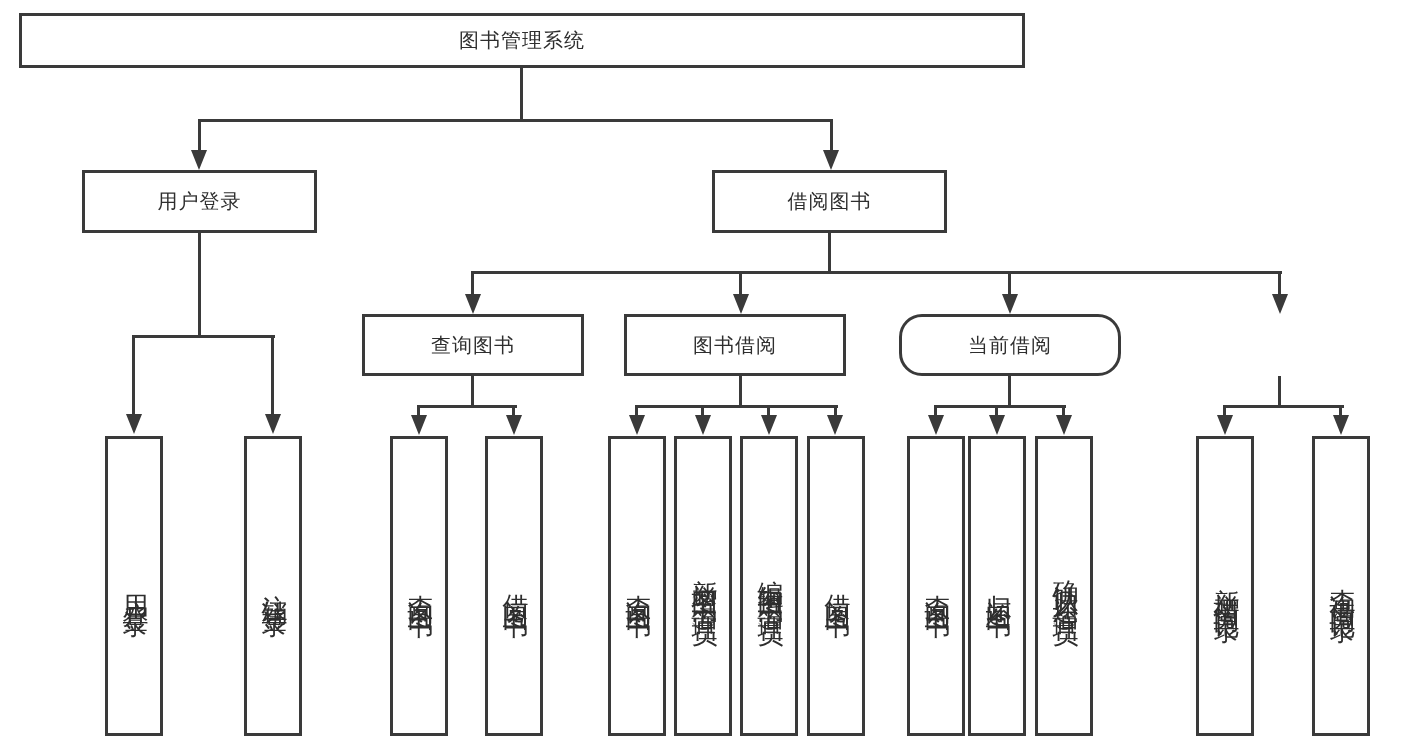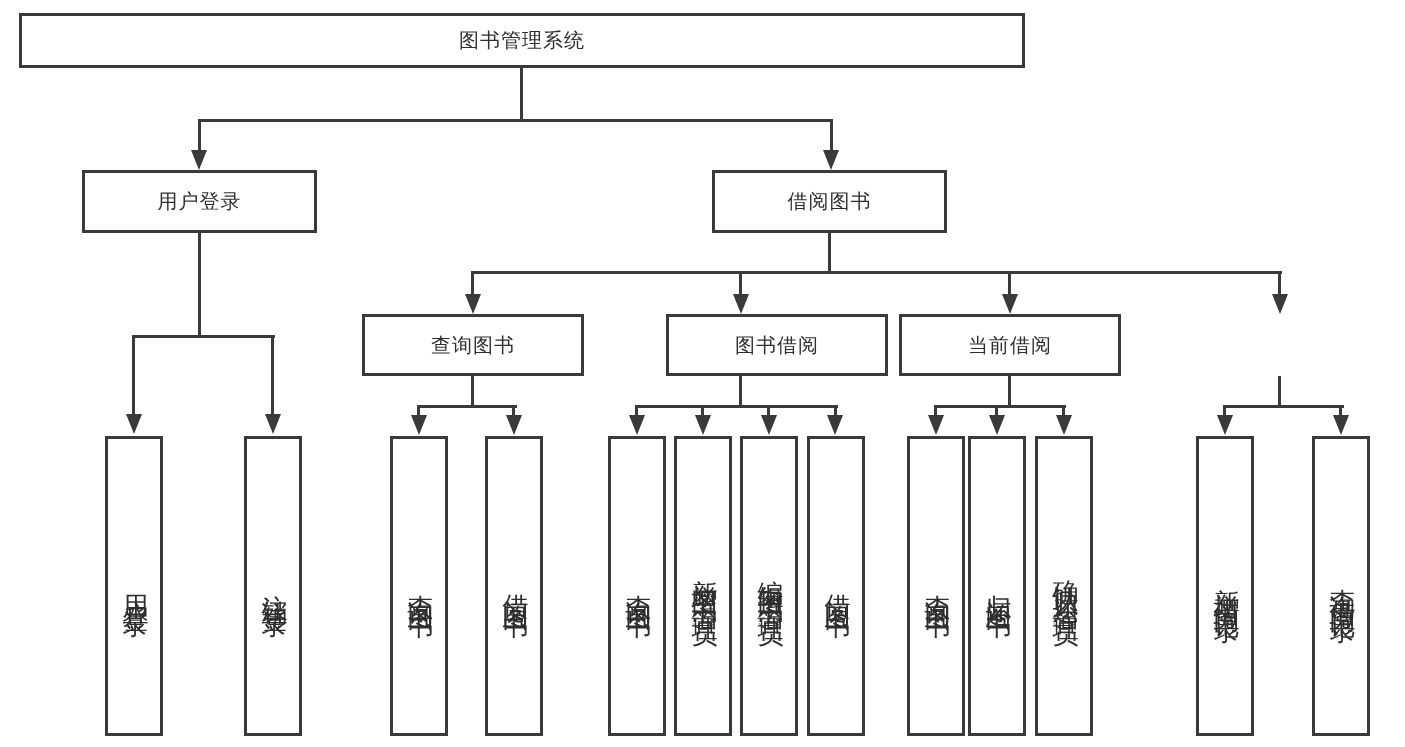--- a/index.html
+++ b/index.html
@@ -82,22 +82,22 @@
   <div class="line" style="left:471px; top:271px; width:3px; height:25px;"></div>
   <div class="arrow" style="left:465px; top:294px;"></div>
   <div class="line" style="left:739px; top:271px; width:3px; height:25px;"></div>
   <div class="arrow" style="left:733px; top:294px;"></div>
   <div class="line" style="left:1008px; top:271px; width:3px; height:25px;"></div>
   <div class="arrow" style="left:1002px; top:294px;"></div>
   <div class="line" style="left:1278px; top:271px; width:3px; height:25px;"></div>
   <div class="arrow" style="left:1272px; top:294px;"></div>
 
   <div class="hbox" style="left:362px; top:314px; width:222px; height:62px;">查询图书</div>
-  <div class="hbox" style="left:666px; top:314px; width:222px; height:62px;">图书借阅</div>
-  <div class="hbox" style="left:899px; top:314px; width:222px; height:62px;">当前借阅</div>
+  <div class="hbox" style="left:624px; top:314px; width:222px; height:62px;">图书借阅</div>
+  <div class="hbox" style="left:899px; top:314px; width:222px; height:62px;border-radius:23px;">当前借阅</div>
 
   <div class="line" style="left:471px; top:376px; width:3px; height:31px;"></div>
   <div class="line" style="left:417px; top:405px; width:100px; height:3px;"></div>
   <div class="line" style="left:417px; top:405px; width:3px; height:12px;"></div>
   <div class="arrow" style="left:411px; top:415px;"></div>
   <div class="line" style="left:512px; top:405px; width:3px; height:12px;"></div>
   <div class="arrow" style="left:506px; top:415px;"></div>
 
   <div class="line" style="left:739px; top:376px; width:3px; height:31px;"></div>
   <div class="line" style="left:635px; top:405px; width:203px; height:3px;"></div>

